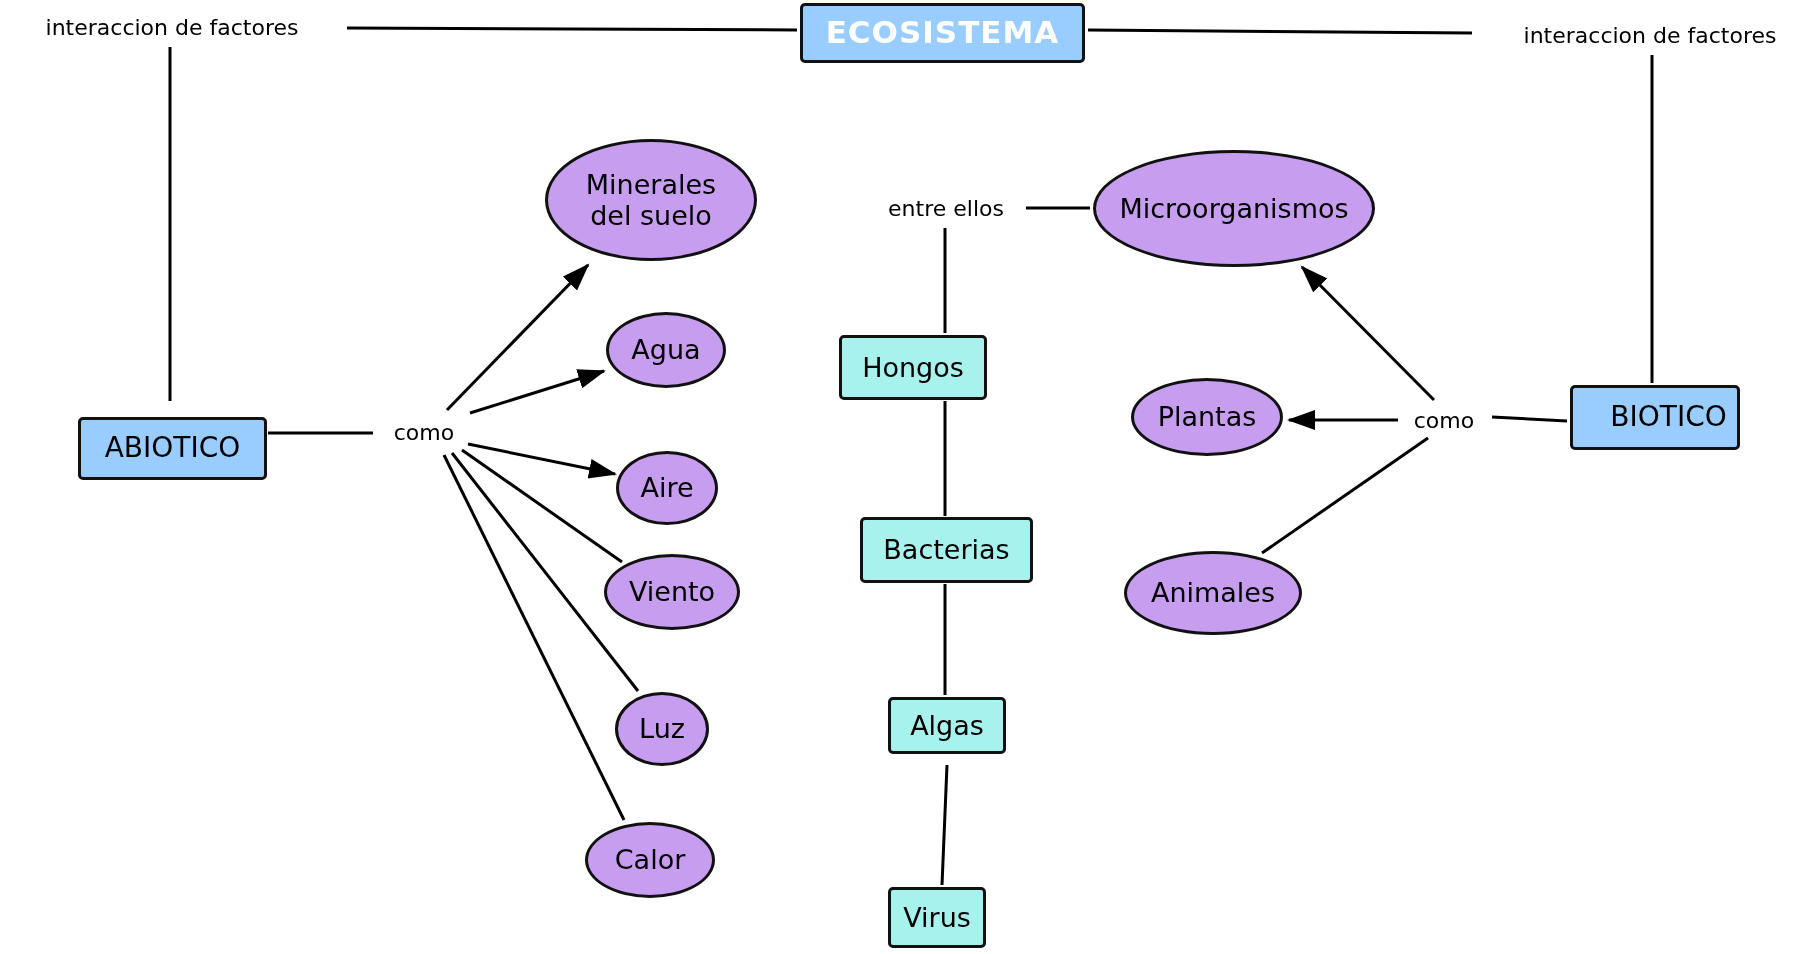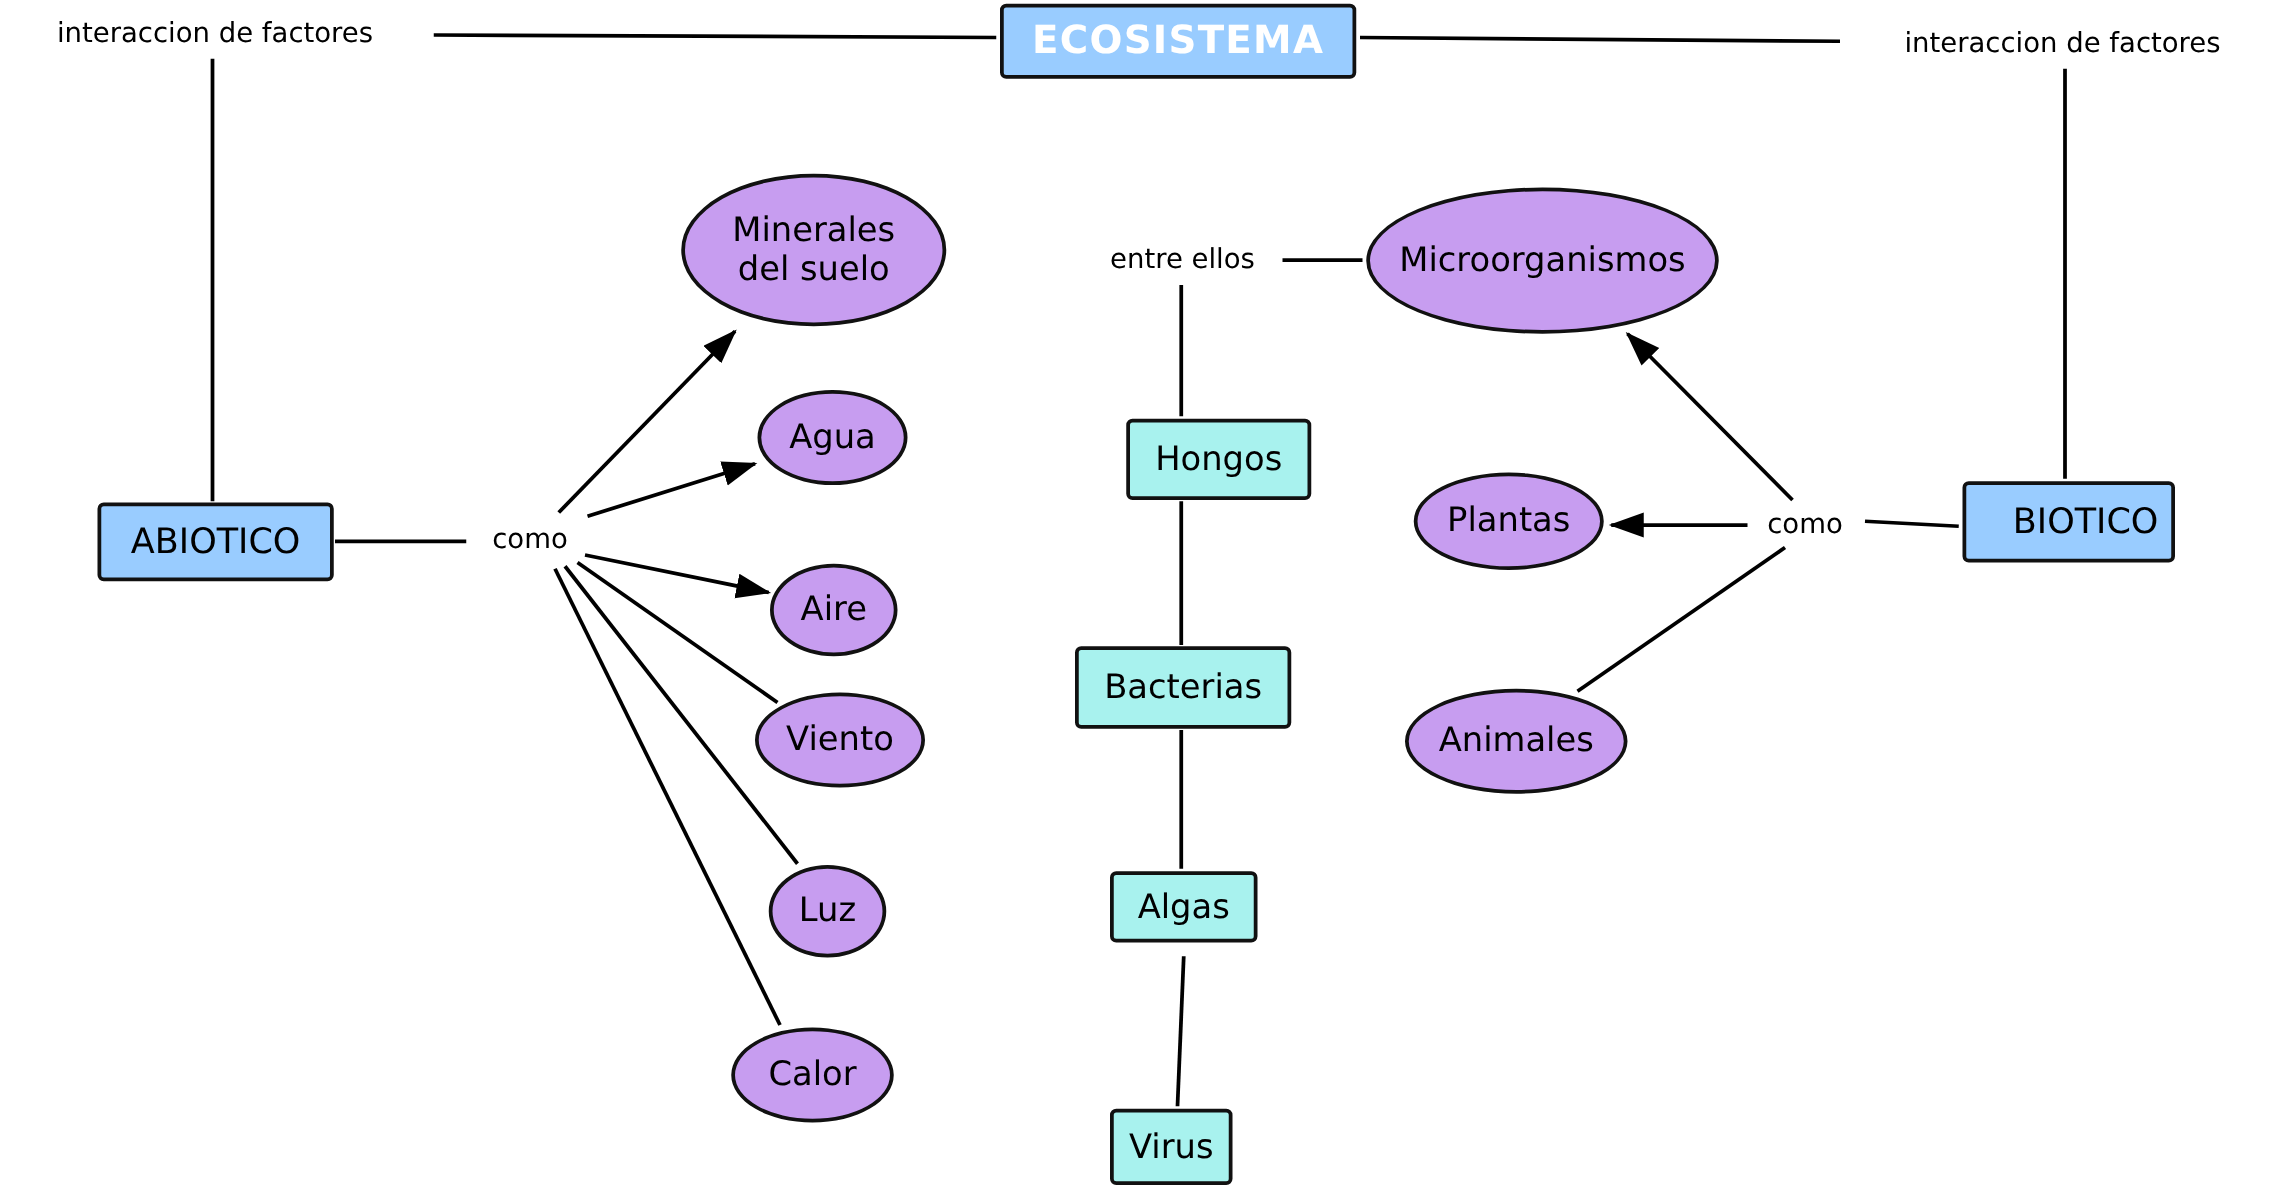--- a/index.html
+++ b/index.html
@@ -72,35 +72,35 @@
   </svg>
 
   <div class="node rect blue root-node" style="left:800px;top:3px;width:285px;height:60px;">ECOSISTEMA</div>
 
   <div class="linklabel" style="left:172px;top:27px;">interaccion de factores</div>
   <div class="linklabel" style="left:1650px;top:35px;">interaccion de factores</div>
   <div class="linklabel" style="left:424px;top:432px;">como</div>
   <div class="linklabel" style="left:1444px;top:420px;">como</div>
   <div class="linklabel" style="left:946px;top:208px;">entre ellos</div>
 
-  <div class="node rect blue" style="left:78px;top:402px;width:189px;height:63px;font-size:28px;">ABIOTICO</div>
+  <div class="node rect blue" style="left:78px;top:417px;width:189px;height:63px;font-size:28px;">ABIOTICO</div>
 
   <div class="node ellipse purple" style="left:606px;top:312px;width:120px;height:76px;">Agua</div>
   <div class="node ellipse purple" style="left:545px;top:139px;width:212px;height:122px;">
     <span class="wrap-narrow">Minerales del suelo</span>
   </div>
   <div class="node ellipse purple" style="left:616px;top:451px;width:102px;height:74px;">Aire</div>
   <div class="node ellipse purple" style="left:604px;top:554px;width:136px;height:76px;">Viento</div>
   <div class="node ellipse purple" style="left:615px;top:692px;width:94px;height:74px;">Luz</div>
   <div class="node ellipse purple" style="left:585px;top:822px;width:130px;height:76px;">Calor</div>
 
   <div class="node rect blue" style="left:1570px;top:385px;width:170px;height:65px;font-size:28px;padding-left:27px;">BIOTICO</div>
 
   <div class="node ellipse purple" style="left:1093px;top:150px;width:282px;height:117px;">Microorganismos</div>
   <div class="node ellipse purple" style="left:1131px;top:378px;width:152px;height:78px;">Plantas</div>
   <div class="node ellipse purple" style="left:1124px;top:551px;width:178px;height:84px;">Animales</div>
 
-  <div class="node rect cyan" style="left:901px;top:335px;width:148px;height:65px;">Hongos</div>
+  <div class="node rect cyan" style="left:839px;top:335px;width:148px;height:65px;">Hongos</div>
   <div class="node rect cyan" style="left:860px;top:517px;width:173px;height:66px;">Bacterias</div>
   <div class="node rect cyan" style="left:888px;top:697px;width:118px;height:57px;">Algas</div>
   <div class="node rect cyan" style="left:888px;top:887px;width:98px;height:61px;">Virus</div>
 
 </div>
 
 </body></html>

